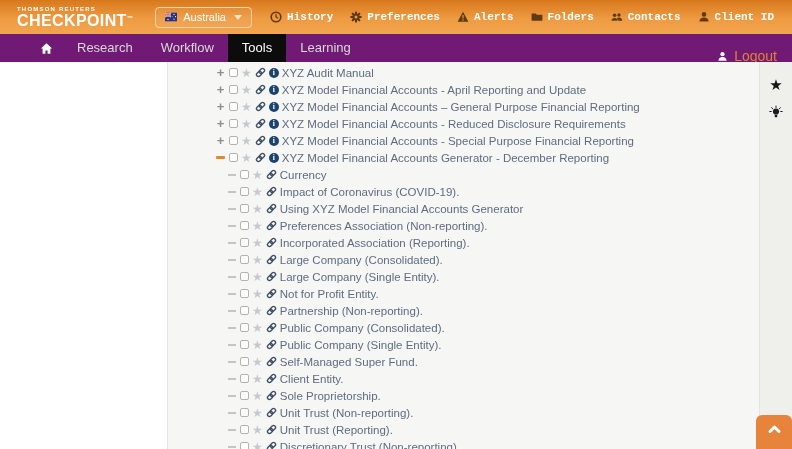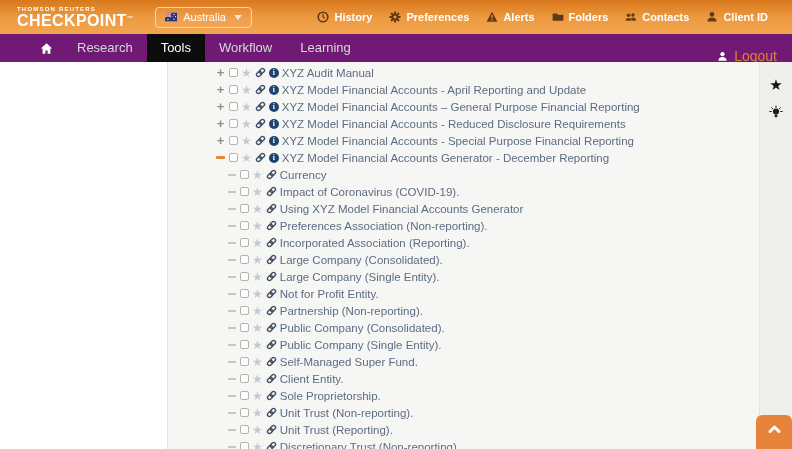--- a/index.html
+++ b/index.html
@@ -11,21 +11,21 @@
             display:flex; align-items:center; position:relative; }
   .brand { margin-left:17px; color:#fff; cursor:pointer; line-height:1; }
   .brand-company { font-size:6px; font-weight:bold; letter-spacing:1.2px; margin-bottom:1px; }
   .brand-product { font-size:16px; font-weight:bold; letter-spacing:0.4px; }
   .brand-tm { font-size:6px; vertical-align:super; font-weight:bold; }
   .region { margin-left:22px; height:21px; display:flex; align-items:center; gap:6px;
             border:1px solid #f5d8a8; border-radius:4px; padding:0 9px;
             color:#fff; font-size:11px; background:rgba(255,240,220,0.07); cursor:pointer; }
   .caret-down { width:0; height:0; border-left:4px solid transparent; border-right:4px solid transparent;
                 border-top:5px solid #f8e7c8; margin-left:2px; }
-  .utility { position:absolute; right:24px; top:0; height:34px; display:flex; align-items:center; gap:17px; }
+  .utility { position:absolute; right:18px; top:0; height:34px; display:flex; align-items:center; gap:17px;font-family:Liberation Mono, monospace; }
   .utility-item { display:flex; align-items:center; gap:5px; color:#fff; font-weight:bold;
                   font-size:11px; cursor:pointer; white-space:nowrap; }
   .uicon { display:inline-flex; width:12px; height:12px; }
   .uicon svg { width:12px; height:12px; }
 
   
   .nav { height:28px; background:#701a75; display:flex; align-items:center;
          color:#d9d9d9; font-size:13px; position:relative; }
   .nav-home { margin-left:40px; margin-right:10px; display:inline-flex; cursor:pointer; }
   .nav-home svg { width:13px; height:13px; }
@@ -166,22 +166,22 @@
 </div>
 
 <div class="nav">
   <span class="nav-home">
     <svg viewBox="0 0 12 12">
         <path d="M6 1.2 L11.2 6 H9.6 V10.8 H7 V7.9 H5 V10.8 H2.4 V6 H0.8 Z" fill="#fff"></path>
       </svg>
   </span>
   <div class="nav-items" id="navItems">
       <div class="nav-item">Research</div>
+      <div class="nav-item">Workflow</div>
       <div class="nav-item active">Tools</div>
-      <div class="nav-item">Workflow</div>
       <div class="nav-item">Learning</div>
     </div>
   <div class="logout">
     <span style="display:inline-flex">
       <svg viewBox="0 0 12 12">
           <circle cx="6" cy="3.5" r="2.3" fill="#fff"></circle>
           <path d="M1.5 10.6 c0-2.7 2-4.1 4.5-4.1 s4.5 1.4 4.5 4.1 z" fill="#fff"></path>
         </svg>
     </span>
     <span>Logout</span>

